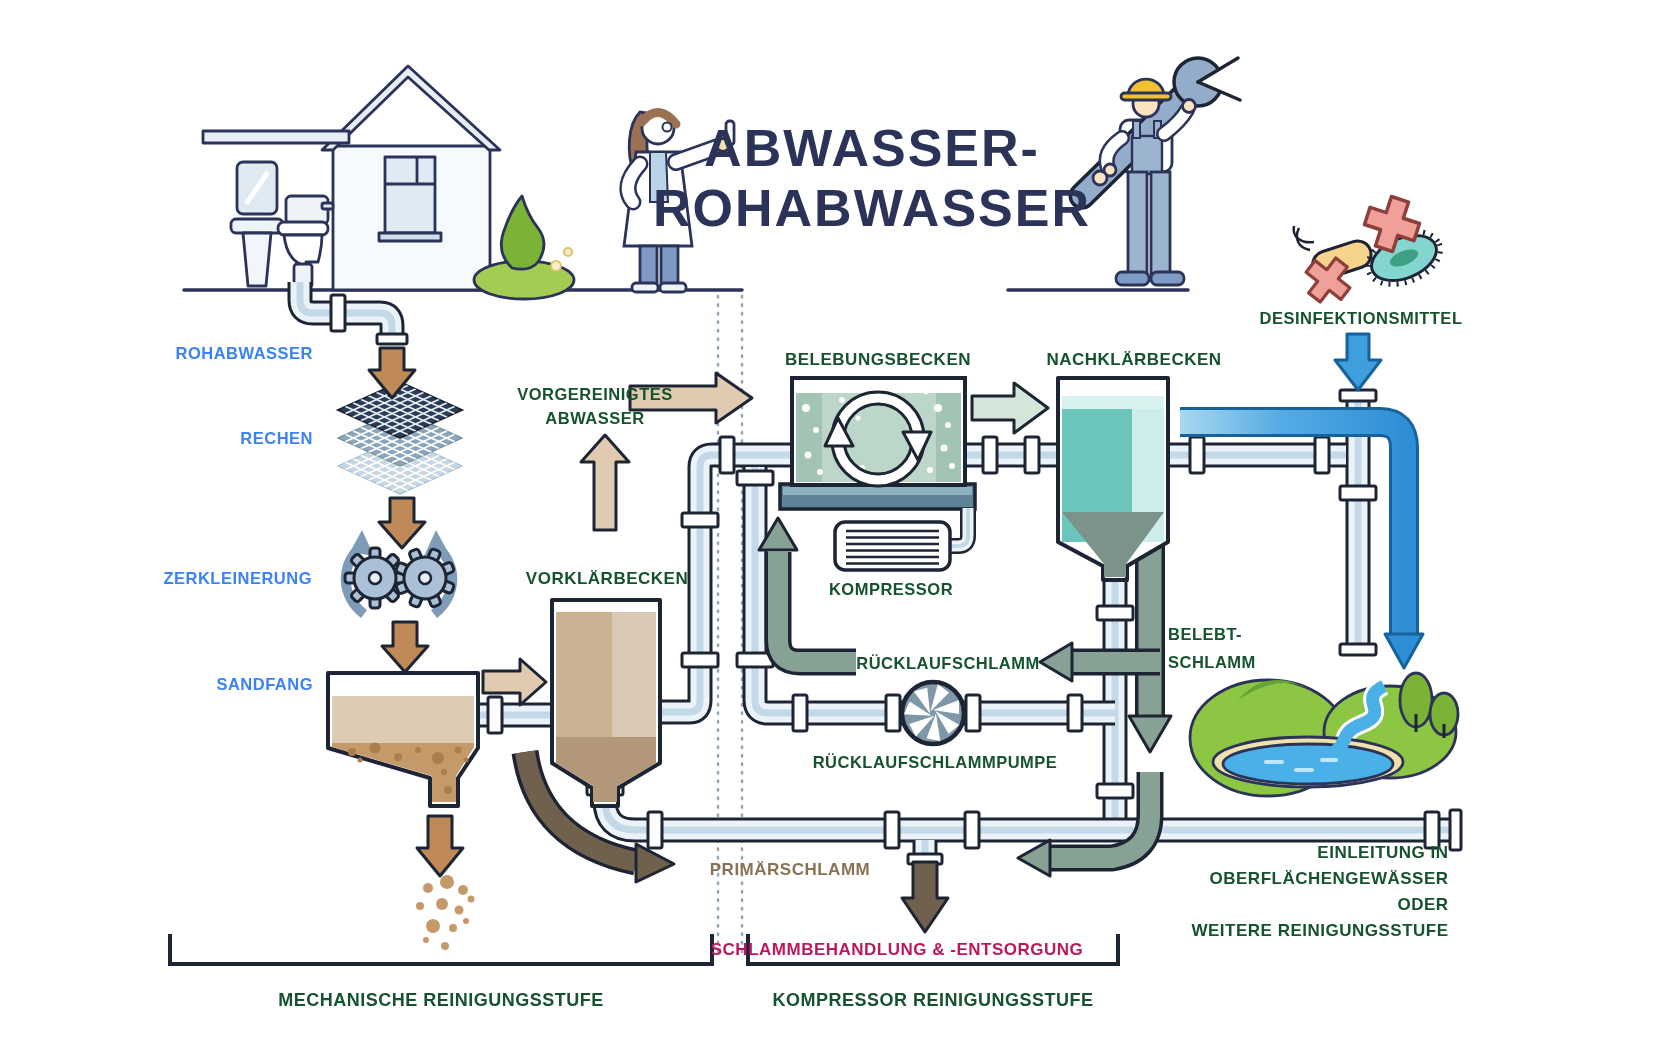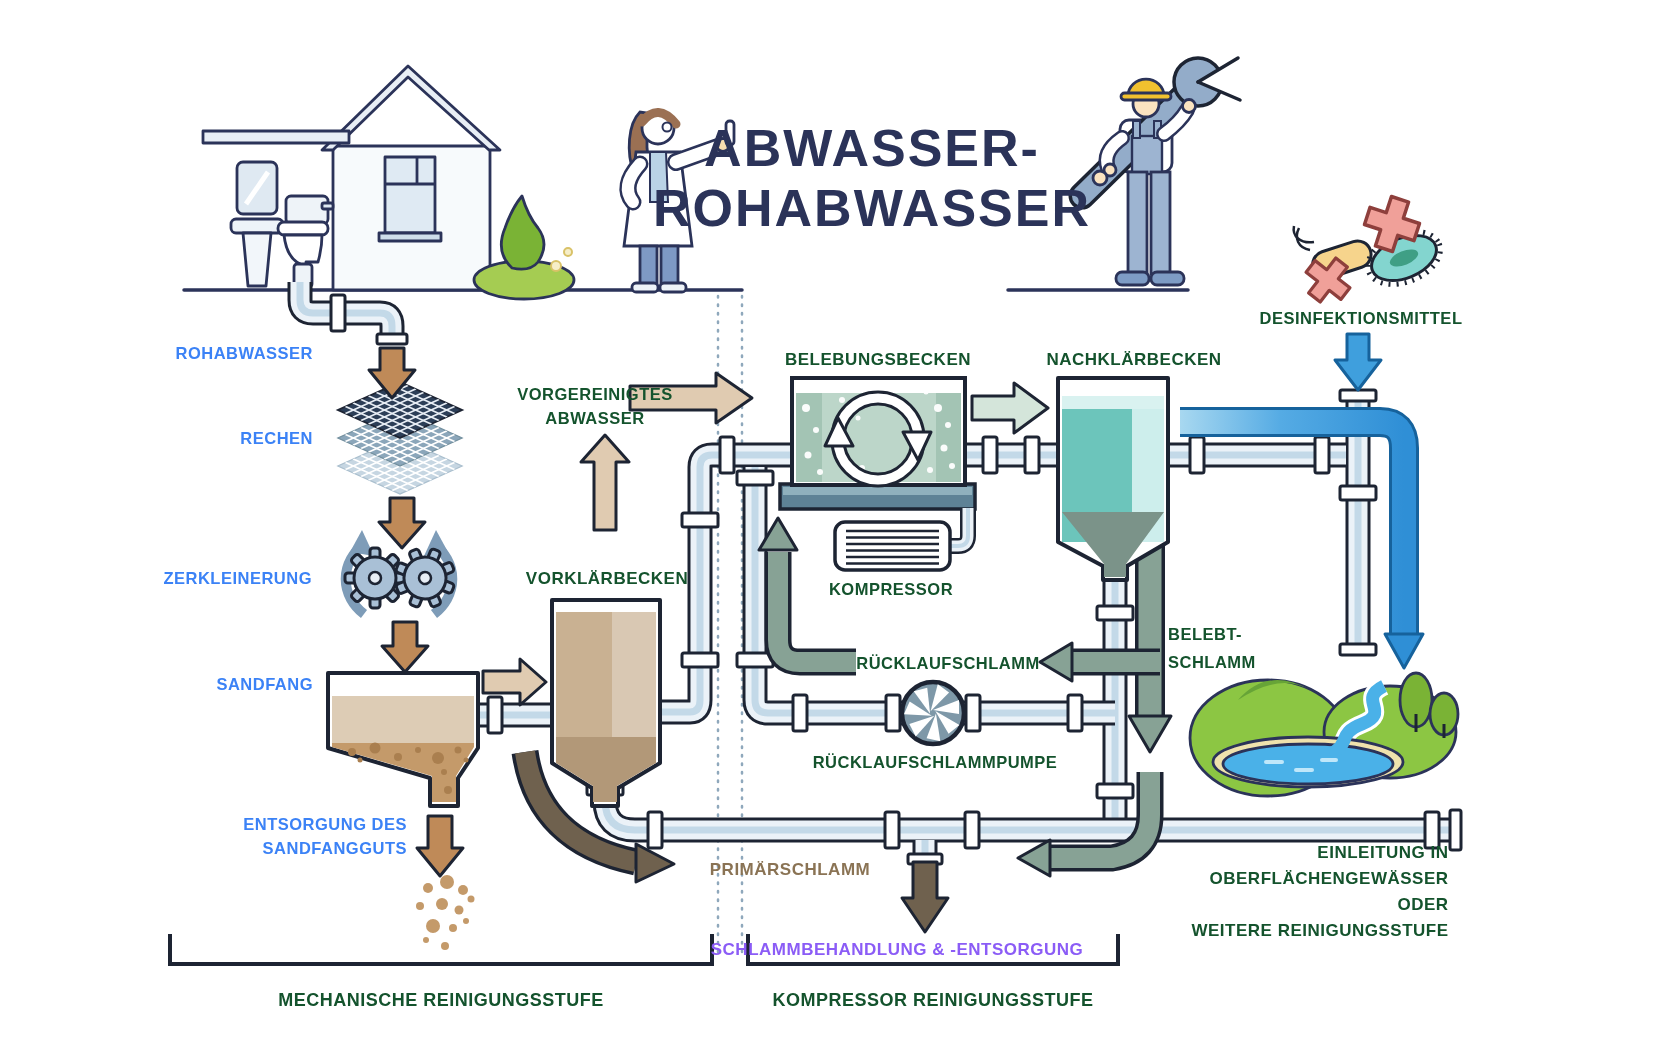--- a/index.html
+++ b/index.html
@@ -2,21 +2,21 @@
 <html><head>
 <meta charset="utf-8">
 <style>
   html,body{margin:0;padding:0;background:#ffffff;}
   #stage{position:relative;width:1680px;height:1049px;background:#ffffff;overflow:hidden;
          font-family:"Liberation Sans","DejaVu Sans",sans-serif;}
   #art{position:absolute;left:0;top:0;}
   .lbl{position:absolute;font-weight:bold;letter-spacing:.5px;white-space:nowrap;}
   .navy{color:#14532d;}
   .brown{color:#3b82f6;}
-  .sludge{color:#8b5cf6;}
+  .sludge{color:#be185d;}
   .ctr{transform:translate(-50%,-50%);text-align:center;}
   .rgt{transform:translate(0,-50%);text-align:right;}
   .sz16{font-size:16.5px;}
   .sz17{font-size:17px;text-align:right;}
   .sz18{font-size:18px;}
   .title-line{position:absolute;transform:translate(-50%,-50%);color:#2b3359;
               font-size:52px;font-weight:bold;letter-spacing:2px;}
   .lh{line-height:24px;}
   
   .po{fill:none;stroke:#1d2433;stroke-width:25px;}
@@ -515,24 +515,20 @@
 </svg>
 
 <div class="title-line" style="left:872px;top:148px">ABWASSER-</div>
 <div class="title-line" style="left:872px;top:208px">ROHABWASSER</div>
 
 <div class="lbl brown sz16 rgt" style="right:1367px;top:353px">ROHABWASSER</div>
 <div class="lbl brown sz16 rgt" style="right:1367px;top:438px">RECHEN</div>
 <div class="lbl brown sz16 rgt" style="right:1368px;top:578px">ZERKLEINERUNG</div>
 <div class="lbl brown sz16 rgt" style="right:1367px;top:684px">SANDFANG</div>
 
-<div class="lbl brown sz16 lh" style="right:1273px;top:812px;text-align:right">
-  <div>ENTSORGUNG DES</div>
-  <div>SANDFANGGUTS</div>
-</div>
 
 <div class="lbl navy sz16 ctr lh" style="left:595px;top:406px">
   <div>VORGEREINIGTES</div>
   <div>ABWASSER</div>
 </div>
 
 <div class="lbl navy sz17 ctr" style="left:607px;top:579px">VORKLÄRBECKEN</div>
 <div class="lbl navy sz17 ctr" style="left:878px;top:360px">BELEBUNGSBECKEN</div>
 <div class="lbl navy sz17 ctr" style="left:1134px;top:360px">NACHKLÄRBECKEN</div>
 <div class="lbl navy sz16 ctr" style="left:891px;top:589px">KOMPRESSOR</div>

